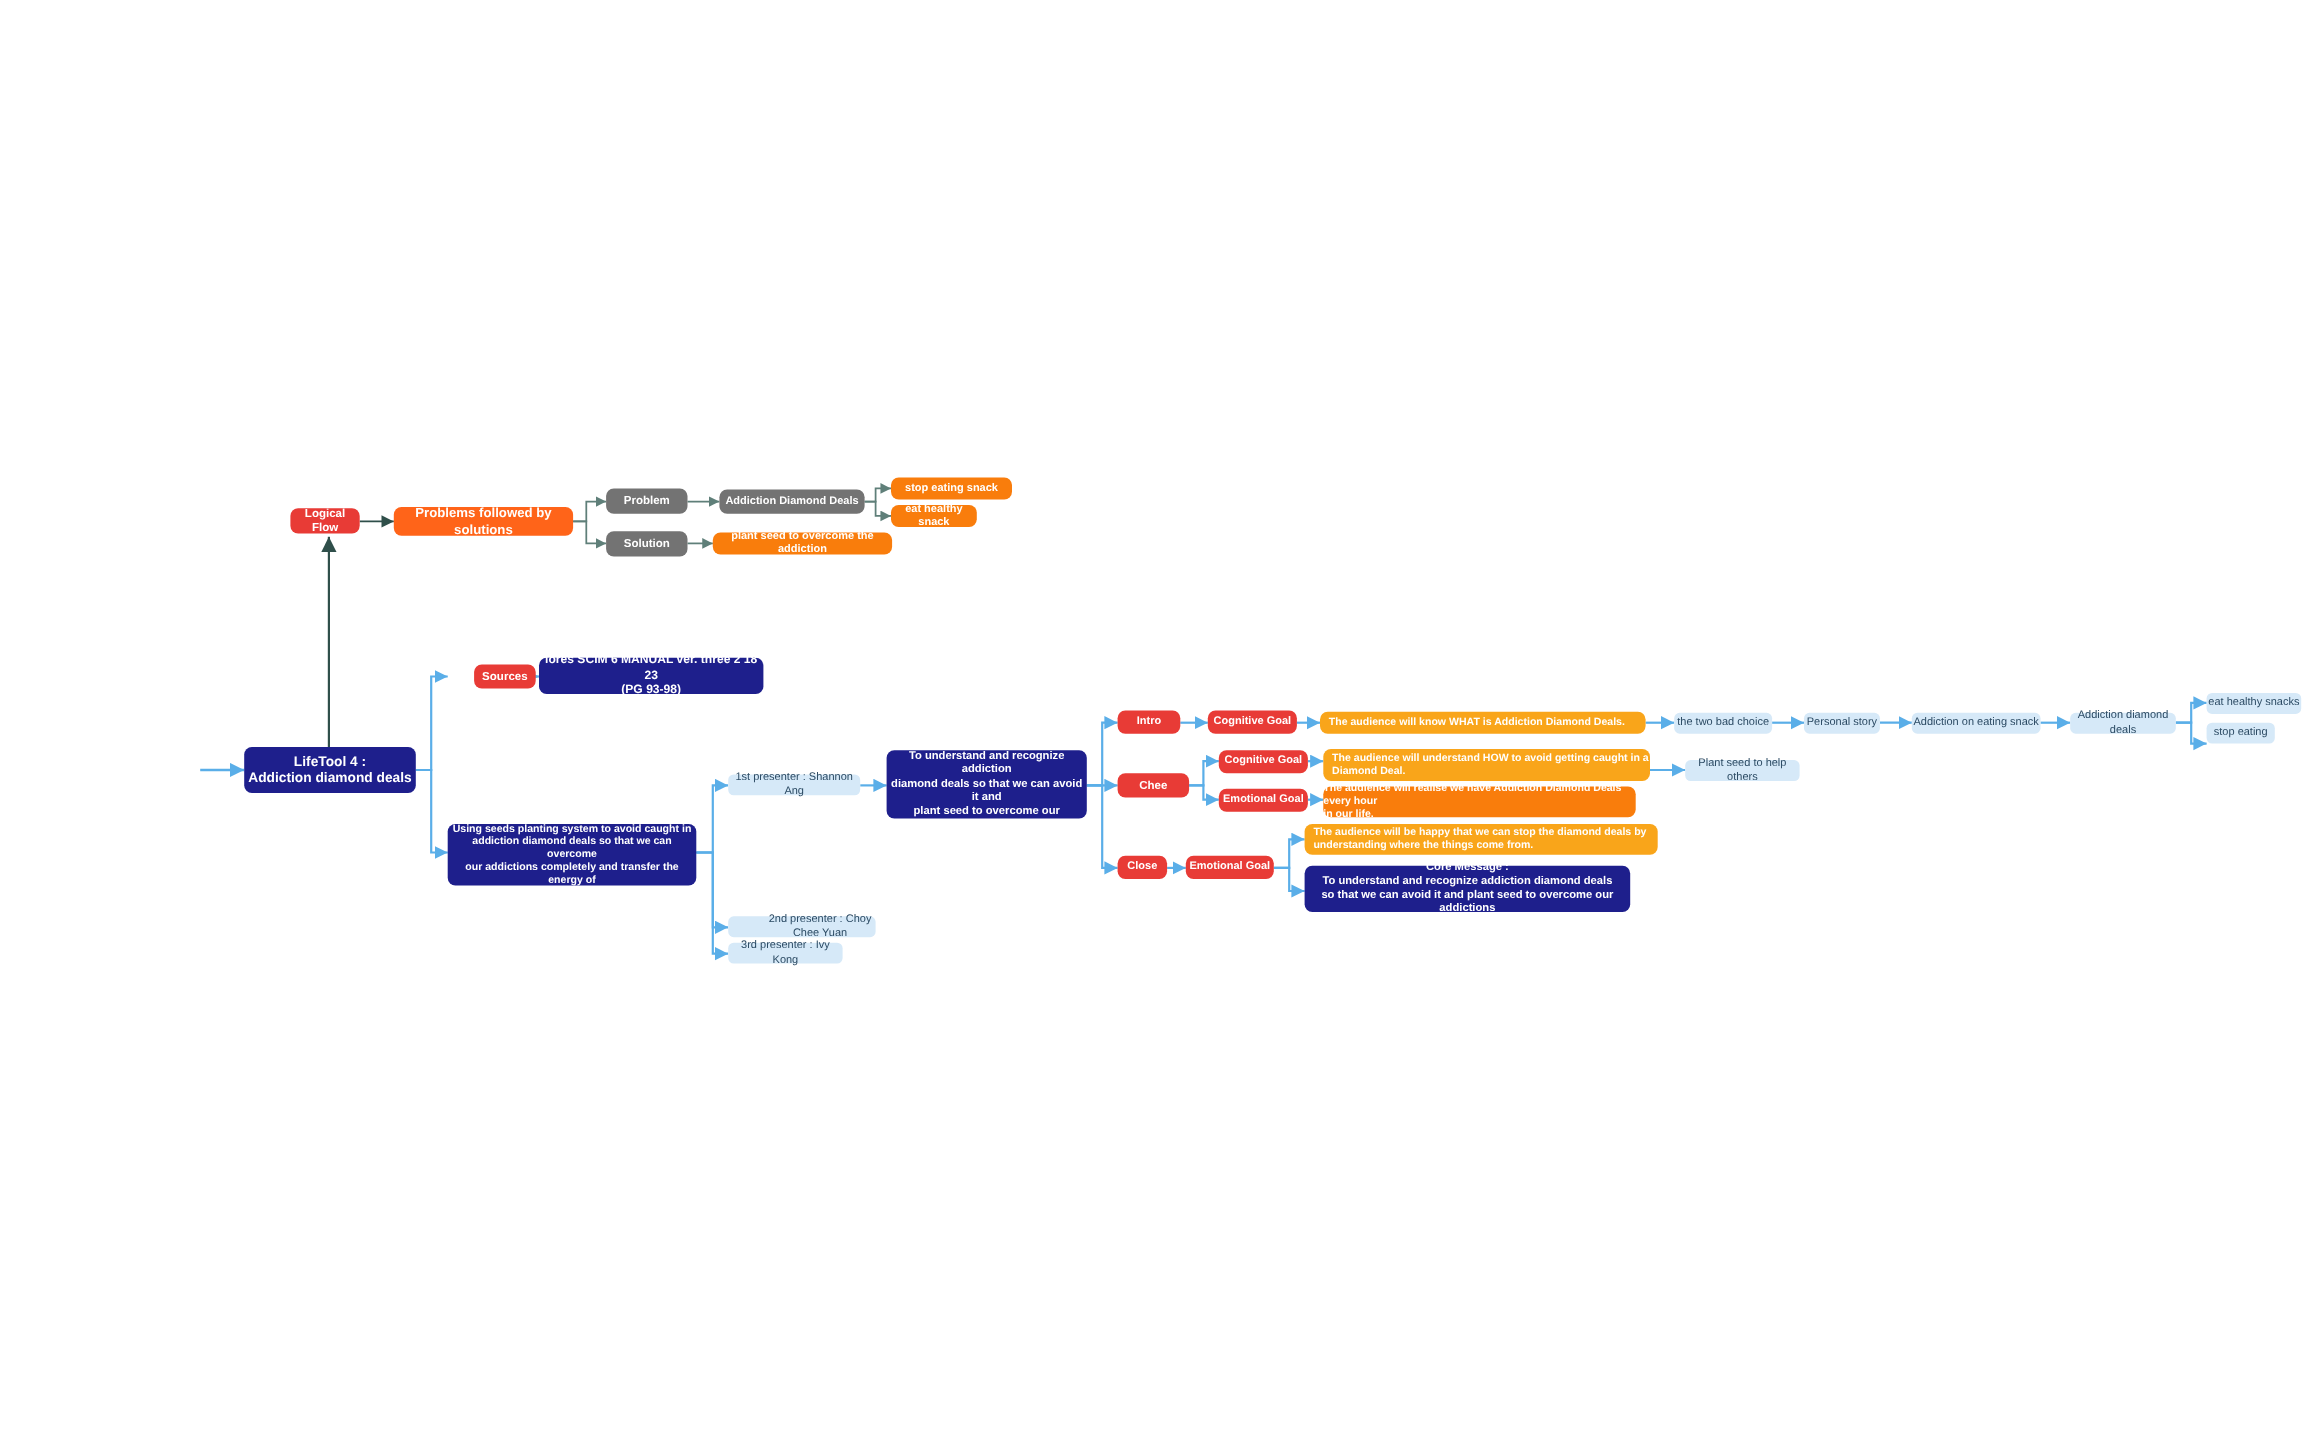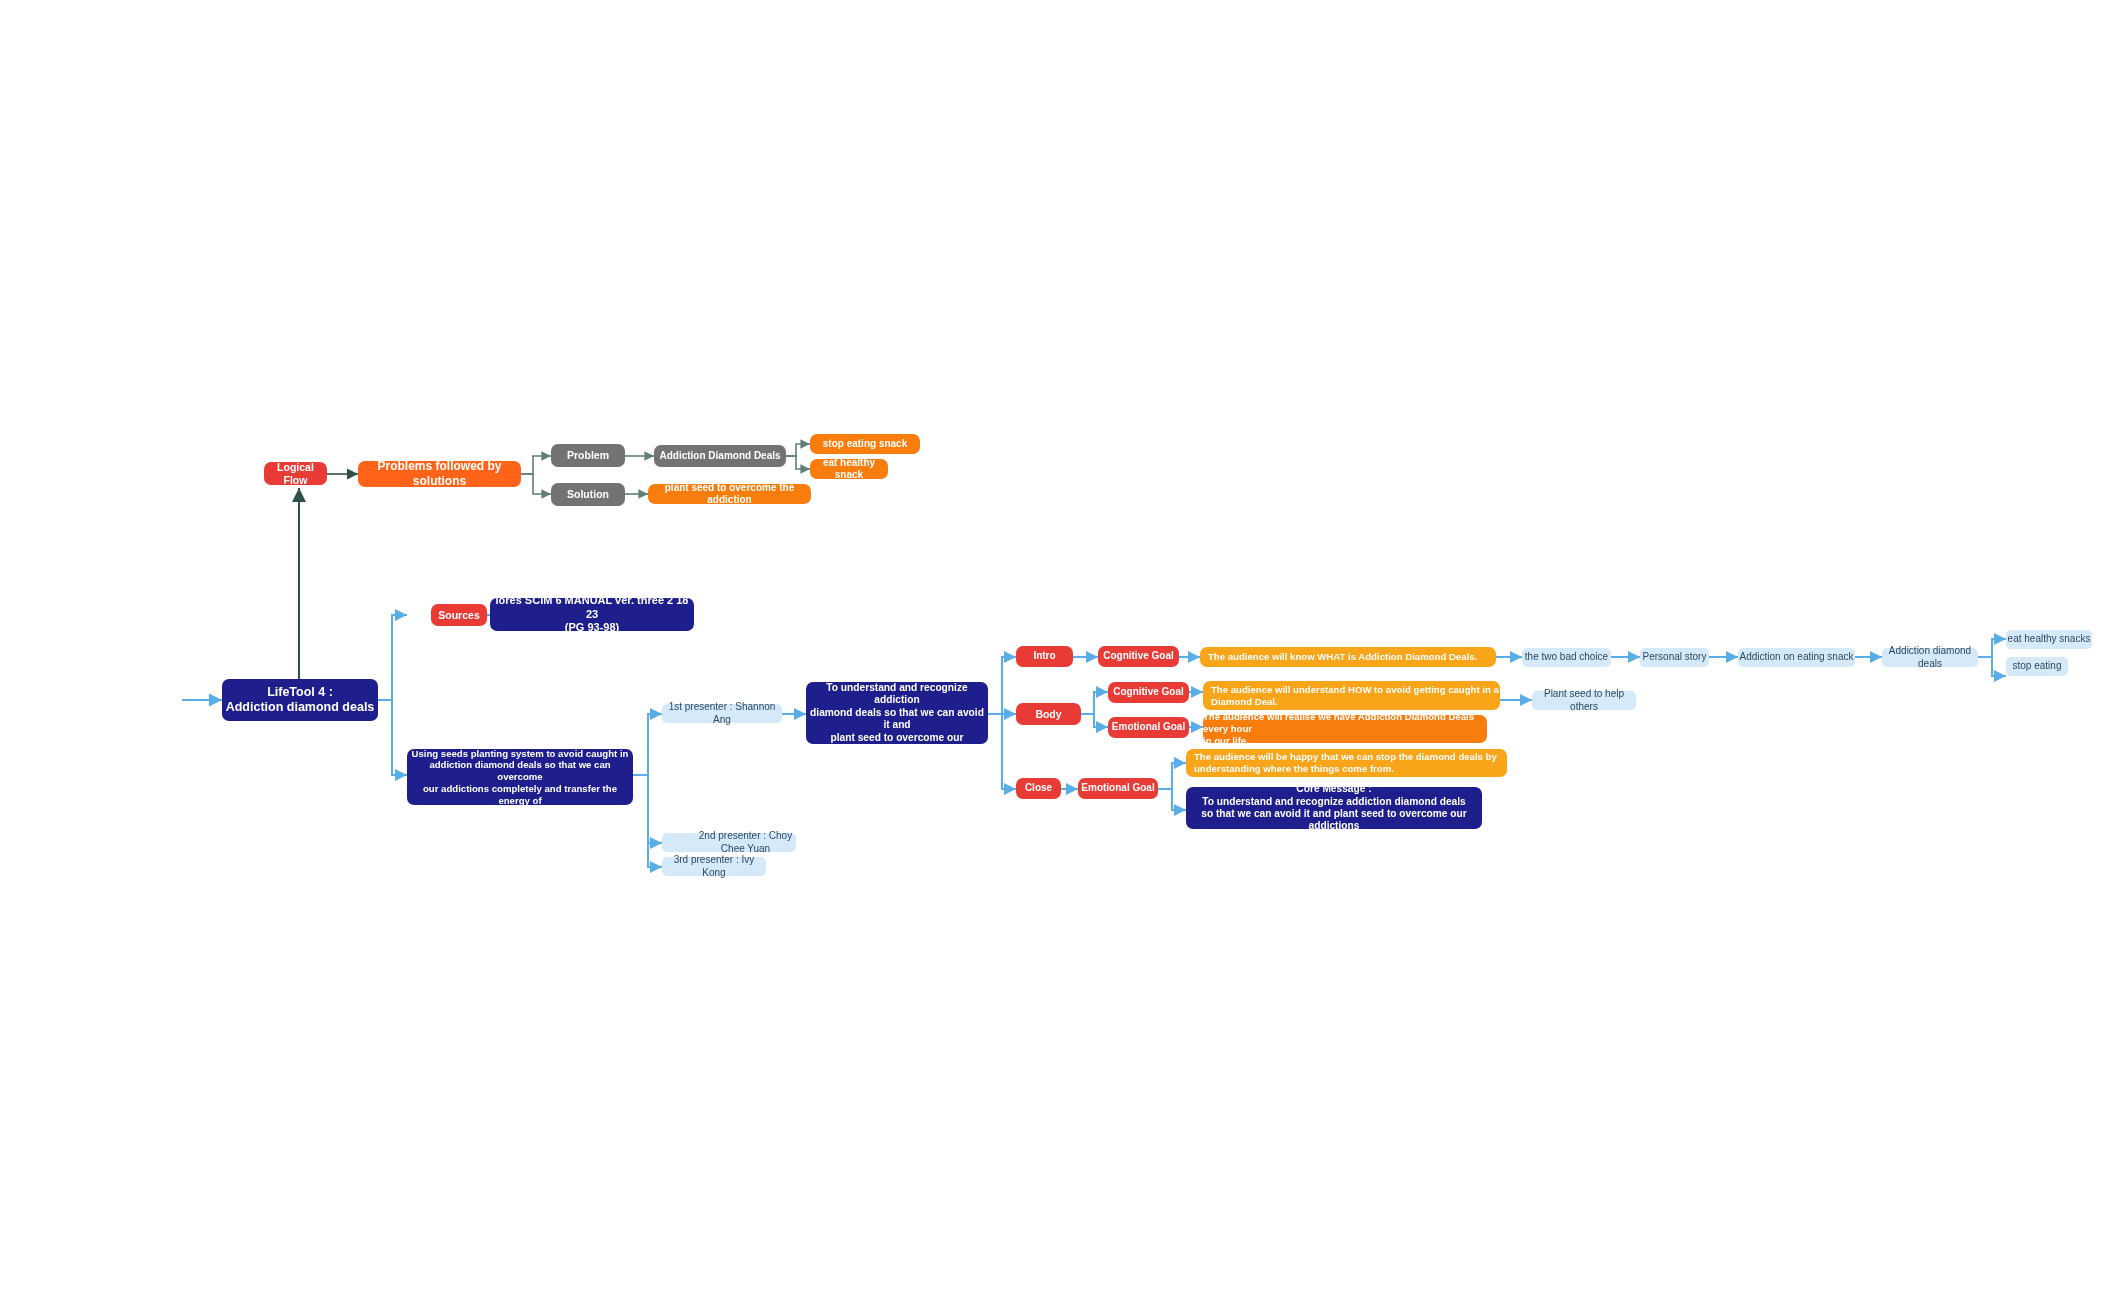--- a/index.html
+++ b/index.html
@@ -180,21 +180,21 @@
     <span class="txt">Core Message :
 To understand and recognize addiction
 diamond deals so that we can avoid it and
 plant seed to overcome our addictions</span>
   </div>
 
   <div class="node red" style="left:1016px;top:646px;width:57px;height:21px;font-size:10px;">
     <span class="txt">Intro</span>
   </div>
   <div class="node red" style="left:1016px;top:703px;width:65px;height:22px;font-size:10.5px;">
-    <span class="txt">Body</span>
+    <span class="txt">Chee</span>
   </div>
   <div class="node red" style="left:1016px;top:778px;width:45px;height:21px;font-size:10px;">
     <span class="txt">Close</span>
   </div>
 
   <div class="node red" style="left:1098px;top:646px;width:81px;height:21px;font-size:10px;">
     <span class="txt">Cognitive Goal</span>
   </div>
   <div class="node amber" style="left:1200px;top:647px;width:296px;height:20px;font-size:9.6px;justify-content:center;padding-left:8px;text-align:left;">
     <span class="txt" style="text-align:left;">The audience will know WHAT is Addiction Diamond Deals.</span>

